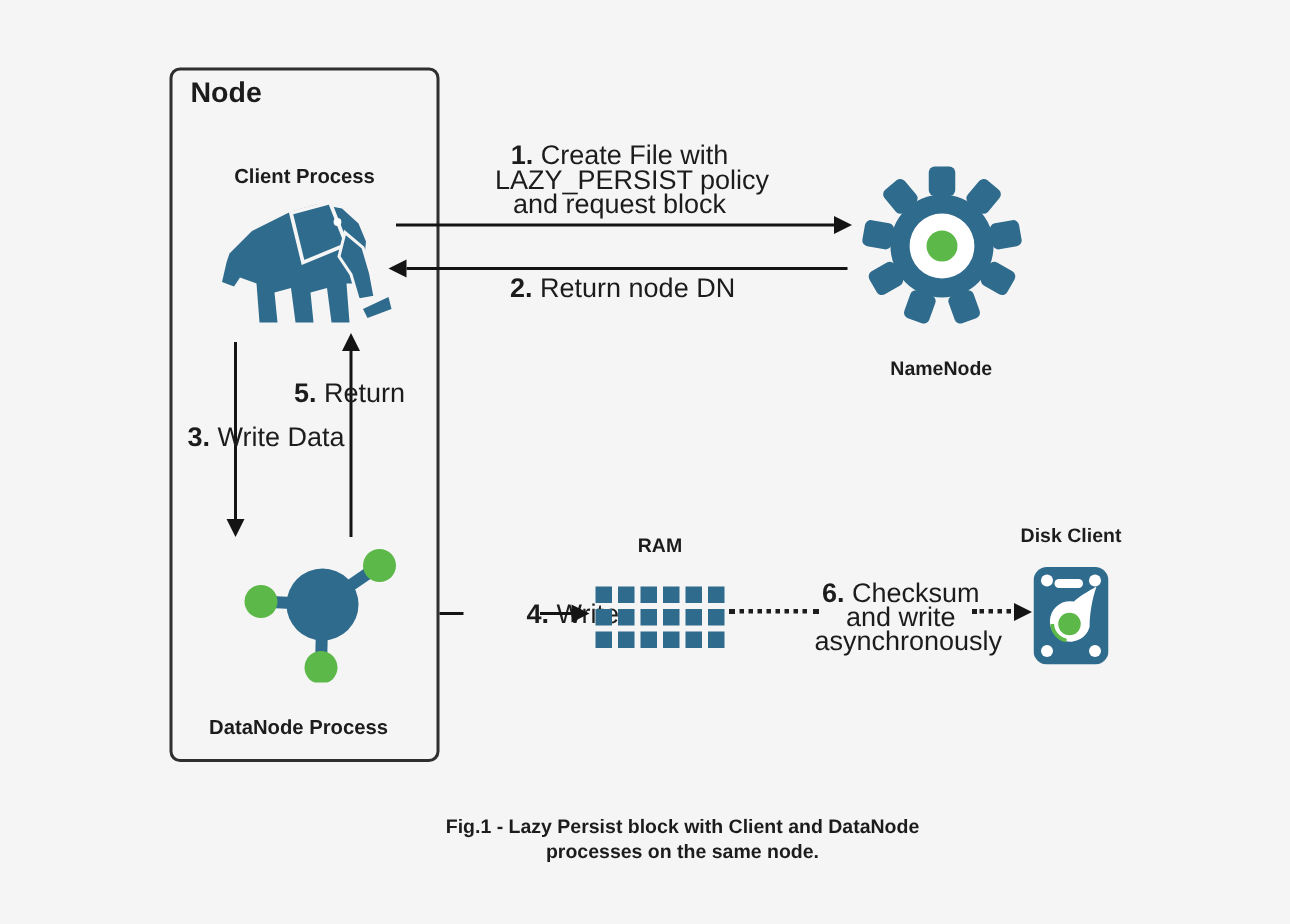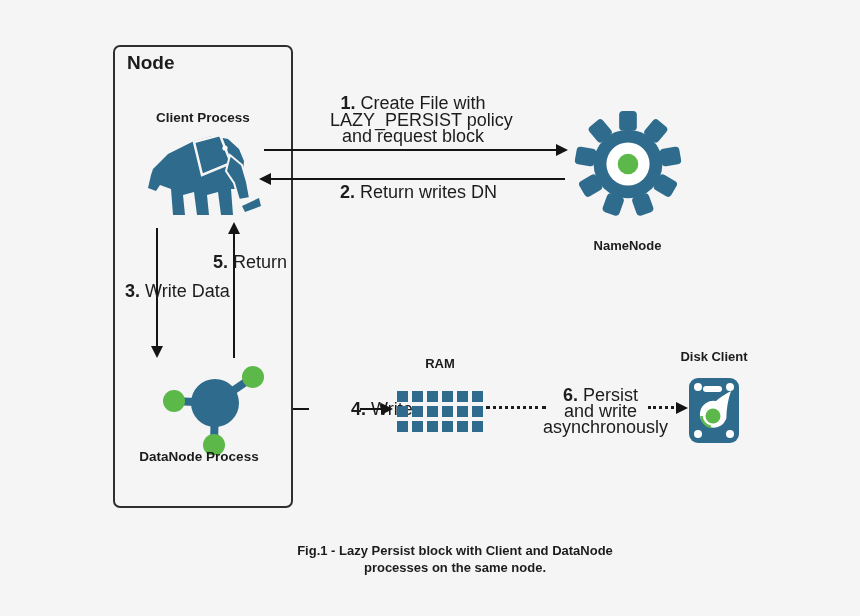--- a/index.html
+++ b/index.html
@@ -59,21 +59,21 @@
   <div><b>1.</b> <span>Create File with</span></div>
   <div>LAZY_PERSIST policy</div>
   <div>and request block</div>
 </div>
 <div class="abs hline" style="left:264px;top:149px;width:294px;"></div>
 <div class="abs ah ah-right" style="left:556px;top:144px;"></div>
 
 <div class="abs ah ah-left" style="left:259px;top:173px;"></div>
 <div class="abs hline" style="left:271px;top:178px;width:294px;"></div>
 <div class="abs lbl center" style="left:340px;top:184px;width:150px;">
-  <b>2.</b> <span>Return writes DN</span>
+  <b>2.</b> <span>Return node DN</span>
 </div>
 
 <svg class="abs" style="left:574px;top:110px;" width="108" height="108" viewBox="0 0 110 110">
   <g fill="var(--teal)">
     <rect x="46" y="1" width="18" height="20" rx="4"></rect>
     <rect x="46" y="1" width="18" height="20" rx="4" transform="rotate(40 55 55)"></rect>
     <rect x="46" y="1" width="18" height="20" rx="4" transform="rotate(80 55 55)"></rect>
     <rect x="46" y="1" width="18" height="20" rx="4" transform="rotate(120 55 55)"></rect>
     <rect x="46" y="1" width="18" height="20" rx="4" transform="rotate(160 55 55)"></rect>
     <rect x="46" y="1" width="18" height="20" rx="4" transform="rotate(200 55 55)"></rect>
@@ -88,36 +88,36 @@
 <div class="abs lbl bold center" style="left:570px;top:238px;width:115px;font-size:13px;">NameNode</div>
 
 <div class="abs vline" style="left:156px;top:228px;height:118px;"></div>
 <div class="abs ah ah-down" style="left:151px;top:346px;"></div>
 <div class="abs lbl" style="left:125px;top:283px;">
   <b>3.</b> <span>Write Data</span>
 </div>
 
 <div class="abs ah ah-up" style="left:228px;top:222px;"></div>
 <div class="abs vline" style="left:233px;top:234px;height:124px;"></div>
-<div class="abs lbl" style="left:213px;top:254px;">
+<div class="abs lbl" style="left:196px;top:254px;">
   <b>5.</b> <span>Return</span>
 </div>
 
 <svg class="abs" style="left:160px;top:355px;" width="110" height="100" viewBox="0 0 110 100">
   <g stroke="var(--teal)" stroke-width="8">
     <line x1="55" y1="48" x2="14" y2="46"></line>
     <line x1="55" y1="48" x2="93" y2="22"></line>
     <line x1="55" y1="48" x2="54" y2="90"></line>
   </g>
   <circle cx="55" cy="48" r="24" fill="var(--teal)"></circle>
   <circle cx="14" cy="46" r="11" fill="var(--green)"></circle>
   <circle cx="93" cy="22" r="11" fill="var(--green)"></circle>
   <circle cx="54" cy="90" r="11" fill="var(--green)"></circle>
 </svg>
-<div class="abs lbl bold center" style="left:113px;top:449px;width:172px;font-size:13.5px;">DataNode Process</div>
+<div class="abs lbl bold center" style="left:113px;top:477px;width:172px;font-size:13.5px;">DataNode Process</div>
 
 <div class="abs hline" style="left:293px;top:408px;width:16px;"></div>
 <div class="abs lbl" style="left:311px;top:401px;margin-left:40px;">
   <b>4.</b> <span>Write</span>
 </div>
 <div class="abs hline" style="left:360px;top:408px;width:21px;"></div>
 <div class="abs ah ah-right" style="left:381px;top:403px;"></div>
 
 <div class="abs lbl bold center" style="left:395px;top:356px;width:90px;font-size:13px;">RAM</div>
 <div class="abs ram-grid" style="left:397px;top:391px;">
@@ -136,21 +136,21 @@
     <div class="ram-cell"></div>
     <div class="ram-cell"></div>
     <div class="ram-cell"></div>
     <div class="ram-cell"></div>
     <div class="ram-cell"></div>
     <div class="ram-cell"></div>
   </div>
 
 <div class="abs dots" style="left:486px;top:406px;width:60px;"></div>
 <div class="abs lbl center" style="left:543px;top:387px;width:115px;line-height:16px;">
-  <div><b>6.</b> <span>Persist</span></div>
+  <div><b>6.</b> <span>Checksum</span></div>
   <div>and write</div>
   <div>asynchronously</div>
 </div>
 <div class="abs dots" style="left:648px;top:406px;width:26px;"></div>
 <div class="abs ah ah-right" style="left:676px;top:402px;"></div>
 
 <div class="abs lbl bold center" style="left:669px;top:349px;width:90px;font-size:13px;">Disk Client</div>
 <svg class="abs" style="left:689px;top:378px;" width="50" height="65" viewBox="0 0 50 65">
   <rect x="0" y="0" width="50" height="65" rx="9" fill="var(--teal)"></rect>
   <circle cx="9" cy="9" r="4" fill="#ffffff"></circle>

